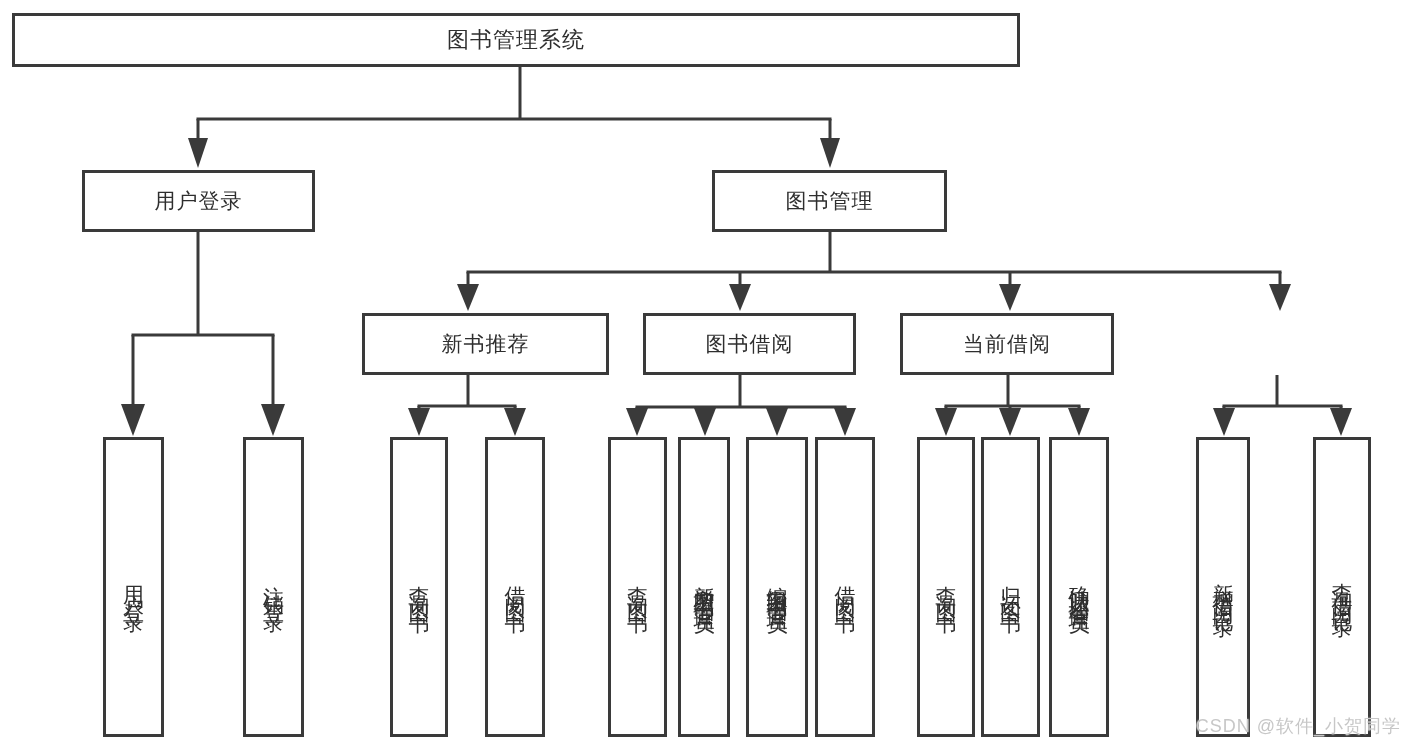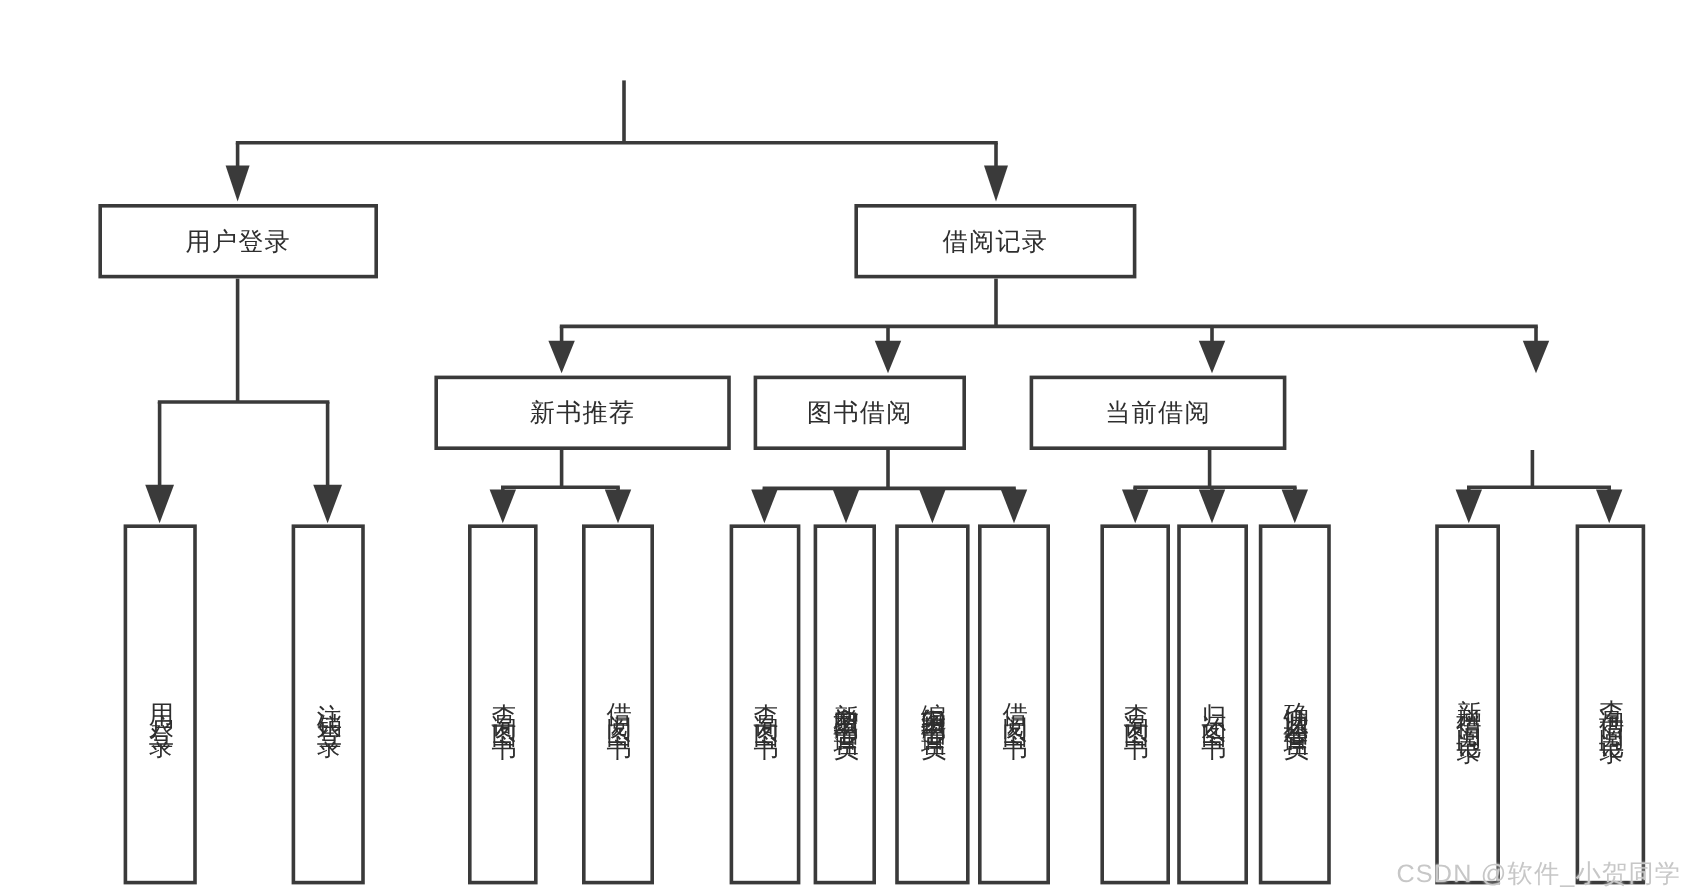--- a/index.html
+++ b/index.html
@@ -54,21 +54,21 @@
     white-space: nowrap;
   }
   .vbox .vtext.long {
     letter-spacing: 4px;
   }
   .watermark {
     position: absolute;
     right: 4px;
     top: 714px;
     z-index: 3;
-    font-size: 21px;
+    font-size: 18px;
     color: #c7c7c7;
     letter-spacing: 1px;
     text-shadow: 0 0 2px #ffffff;
   }
 </style>
 </head>
 <body>
 
 <div class="canvas">
 
@@ -143,35 +143,38 @@
         <line x1="1277" y1="375" x2="1277" y2="406"></line>
         <line x1="1222.5" y1="406" x2="1342.5" y2="406"></line>
         <line x1="1224" y1="406" x2="1224" y2="412"></line>
         <polygon points="1213,408 1235,408 1224,436" stroke="none"></polygon>
         <line x1="1341" y1="406" x2="1341" y2="412"></line>
         <polygon points="1330,408 1352,408 1341,436" stroke="none"></polygon>
       </g>
     </g>
   </svg>
 
+  <div class="node rootbox" style="left:12px; top:13px; width:1008px;">
+    <span>图书管理系统</span>
+  </div>
 
   <div class="node hbox" style="left:82px; top:170px; width:233px;">
     <span>用户登录</span>
   </div>
   <div class="node hbox" style="left:712px; top:170px; width:235px;">
-    <span>借阅记录</span>
+    <span>图书管理</span>
   </div>
 
   <div class="node hbox" style="left:362px; top:313px; width:247px;">
     <span>新书推荐</span>
   </div>
-  <div class="node hbox" style="left:628px; top:313px; width:177px;">
+  <div class="node hbox" style="left:643px; top:313px; width:213px;">
     <span>图书借阅</span>
   </div>
-  <div class="node hbox" style="left:858px; top:313px; width:214px;">
+  <div class="node hbox" style="left:900px; top:313px; width:214px;">
     <span>当前借阅</span>
   </div>
 
   <div class="node vbox" style="left:103px; width:61px;">
     <span class="vtext">用户登录</span>
   </div>
   <div class="node vbox" style="left:243px; width:61px;">
     <span class="vtext">注销登录</span>
   </div>
 

